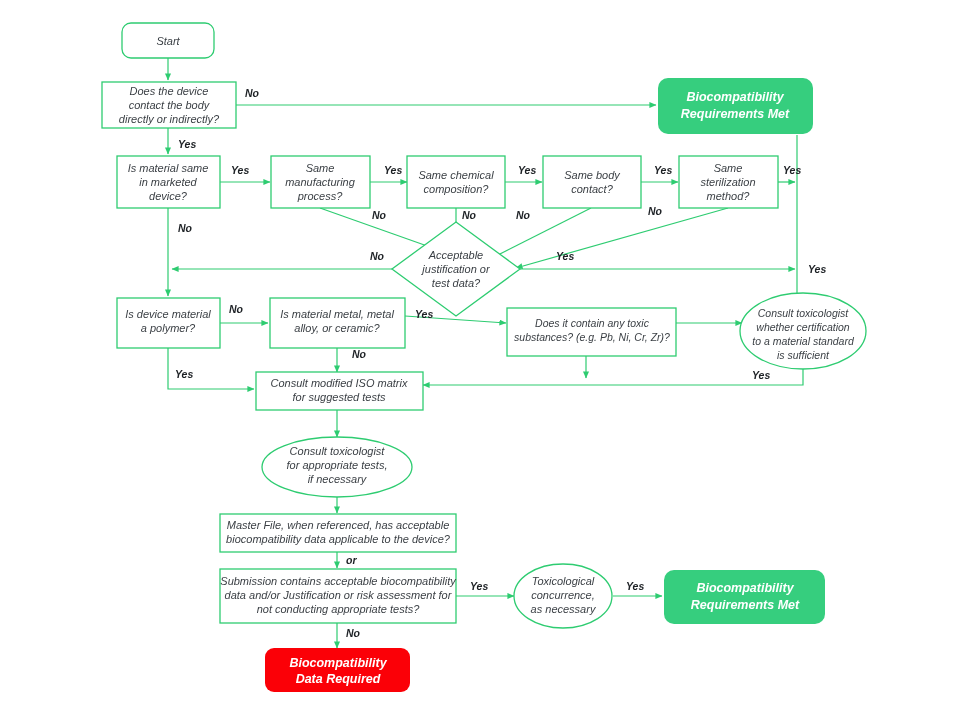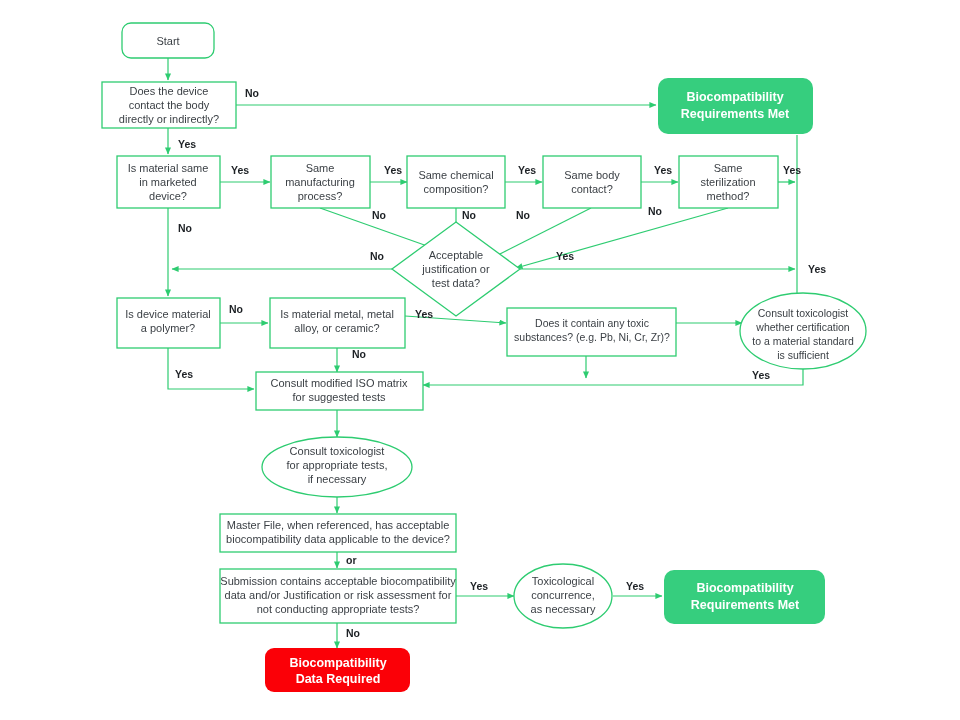--- a/index.html
+++ b/index.html
@@ -1,18 +1,18 @@
 <!DOCTYPE html>
 <html><head>
 <meta charset="utf-8">
 <style>
   html,body{margin:0;padding:0;background:#ffffff;}
   body{width:960px;height:720px;overflow:hidden;
        font-family:"Liberation Sans","DejaVu Sans",sans-serif;}
-  #canvas{position:relative;width:944px;height:720px;background:#fff;}
+  #canvas{position:relative;width:944px;height:720px;background:#fff;font-style:italic;}
   svg{position:absolute;left:0;top:0;width:960px;height:720px;}
   .nodetext{font-family:"Liberation Sans","DejaVu Sans",sans-serif;
             font-size:11px;fill:#3a3f44;text-anchor:middle;}
   .nodetext.small{font-size:10.5px;}
   .termtext{font-family:"Liberation Sans","DejaVu Sans",sans-serif;
             font-size:12.5px;font-weight:bold;fill:#ffffff;text-anchor:middle;}
   .edgelabel{font-family:"Liberation Sans","DejaVu Sans",sans-serif;
              font-size:10.5px;font-weight:bold;fill:#1d2125;}
 </style>
 </head>

